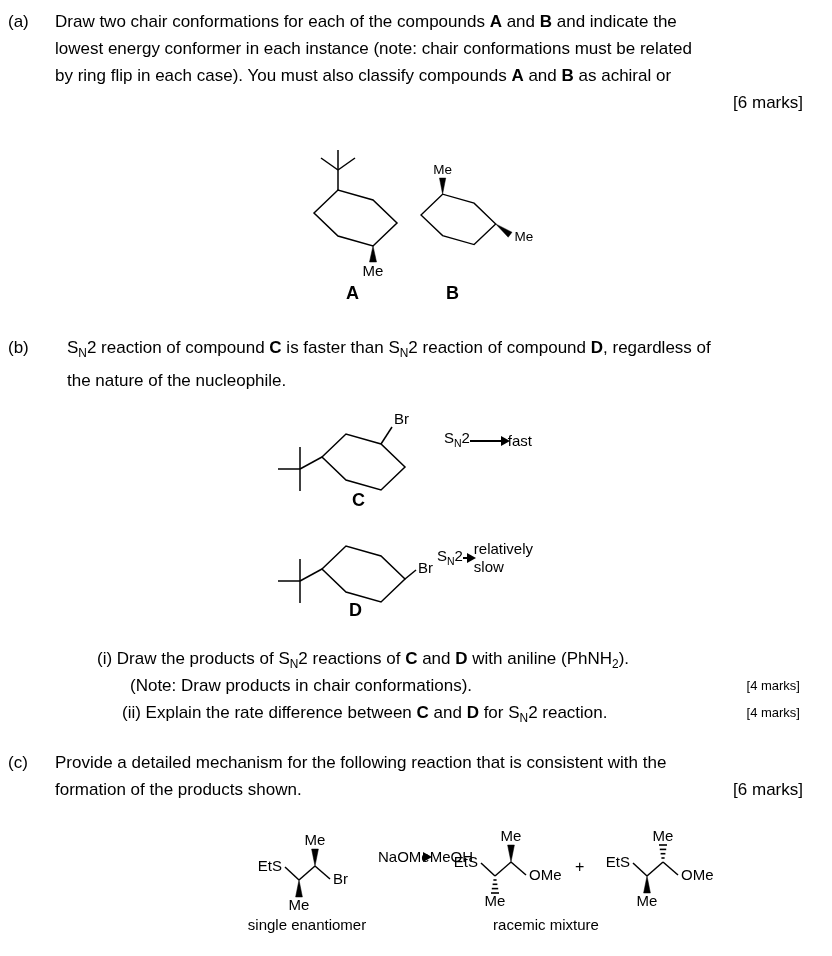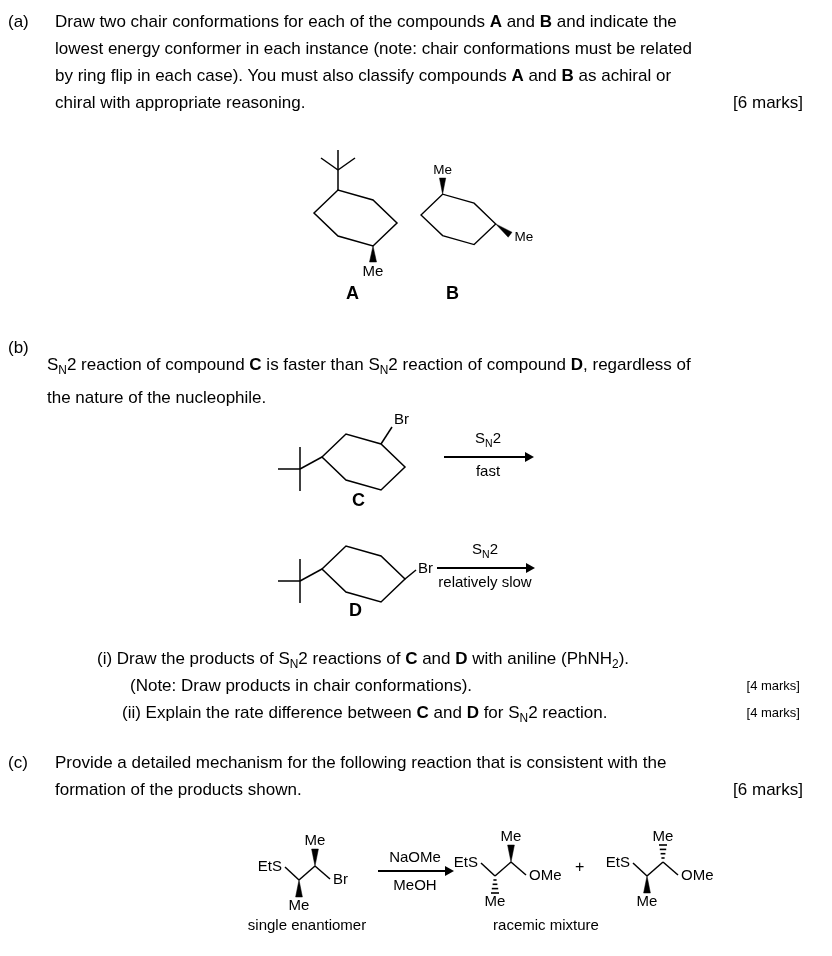--- a/index.html
+++ b/index.html
@@ -13,39 +13,38 @@
   .marks-abs { position:absolute; font-size:13px; line-height:27px; right:32px; }
   .bold { font-weight:bold; }
   sub { font-size:0.7em; }
   .inline-line { position:absolute; font-size:17px; line-height:27px; white-space:nowrap; }
   .struct-label { position:absolute; font-size:18px; font-weight:bold; }
   svg.struct { position:absolute; overflow:visible; }
   svg .bond { stroke:#000; stroke-width:1.5; fill:none; }
   svg .hash { stroke:#000; stroke-width:1.6; }
   svg polygon { fill:#000; stroke:#000; stroke-width:0.5; }
   svg text { font-family:"Liberation Sans", sans-serif; font-size:15px; fill:#000; }
-  .arrow-block { position:absolute; display:flex; flex-direction:column; align-items:center; font-size:15px; line-height:18px; }
+  .arrow-block { position:absolute; display:flex; flex-direction:row; align-items:center; font-size:15px; line-height:18px; }
   .rxn-arrow { position:relative; height:2px; background:#000; width:100%; margin:4px 0; }
   .rxn-arrow::after { content:""; position:absolute; right:-2px; top:-4px; width:0; height:0;
       border-left:9px solid #000; border-top:5px solid transparent; border-bottom:5px solid transparent; }
   .caption { position:absolute; font-size:15px; text-align:center; }
   .plus { position:absolute; font-size:16px; }
 </style>
 </head>
 <body>
 
 <div class="page">
 
   <div class="qlabel" style="left:8px; top:8px;">(a)</div>
   <div class="qtext" style="left:55px; top:8px; width:748px;">
     <div class="qline"><span>Draw two chair conformations for each of the compounds </span><span class="bold">A</span><span> and </span><span class="bold">B</span><span> and indicate the</span></div>
     <div class="qline"><span>lowest energy conformer in each instance (note: chair conformations must be related</span></div>
     <div class="qline"><span>by ring flip in each case).  You must also classify compounds </span><span class="bold">A</span><span> and </span><span class="bold">B</span><span> as achiral or</span></div>
     <div class="qline">
-      <span><span>chiral with appropriate reasoning.</span></span>
       <span class="marks">[6 marks]</span>
     </div>
   </div>
 
   <svg class="struct" style="left:290px; top:142px;" width="130" height="150" viewBox="-24 -48 130 150">
     <g>
       <path class="bond" d="M0,23 L24,0 L59,10 L83,33 L59,56 L24,46 Z"></path>
     </g>
     <g>
       <line class="bond" x1="24" y1="0" x2="24" y2="-20"></line>
@@ -69,21 +68,21 @@
     </g>
     <text x="24" y="-22" text-anchor="middle">Me</text>
     <g>
       <polygon points="83,33 96.9,47.8 101.1,42.2"></polygon>
     </g>
     <text x="104" y="52">Me</text>
   </svg>
   <div class="struct-label" style="left:446px; top:283px;">B</div>
 
   <div class="qlabel" style="left:8px; top:334px;">(b)</div>
-  <div class="qtext" style="left:47px; top:334px; width:748px;margin-top:17px;">
+  <div class="qtext" style="left:67px; top:334px; width:748px;">
     <div class="qline"><span>S</span><sub>N</sub><span>2 reaction of compound </span><span class="bold">C</span><span> is faster than S</span><sub>N</sub><span>2 reaction of compound </span><span class="bold">D</span><span>, regardless of</span></div>
     <div class="qline"><span>the nature of the nucleophile.</span></div>
   </div>
 
   <svg class="struct" style="left:272px; top:402px;" width="170" height="130" viewBox="-50 -32 170 130">
     <g>
       <path class="bond" d="M0,23 L24,0 L59,10 L83,33 L59,56 L24,46 Z"></path>
     </g>
     <g>
       <line class="bond" x1="0" y1="23" x2="-22" y2="35"></line>

